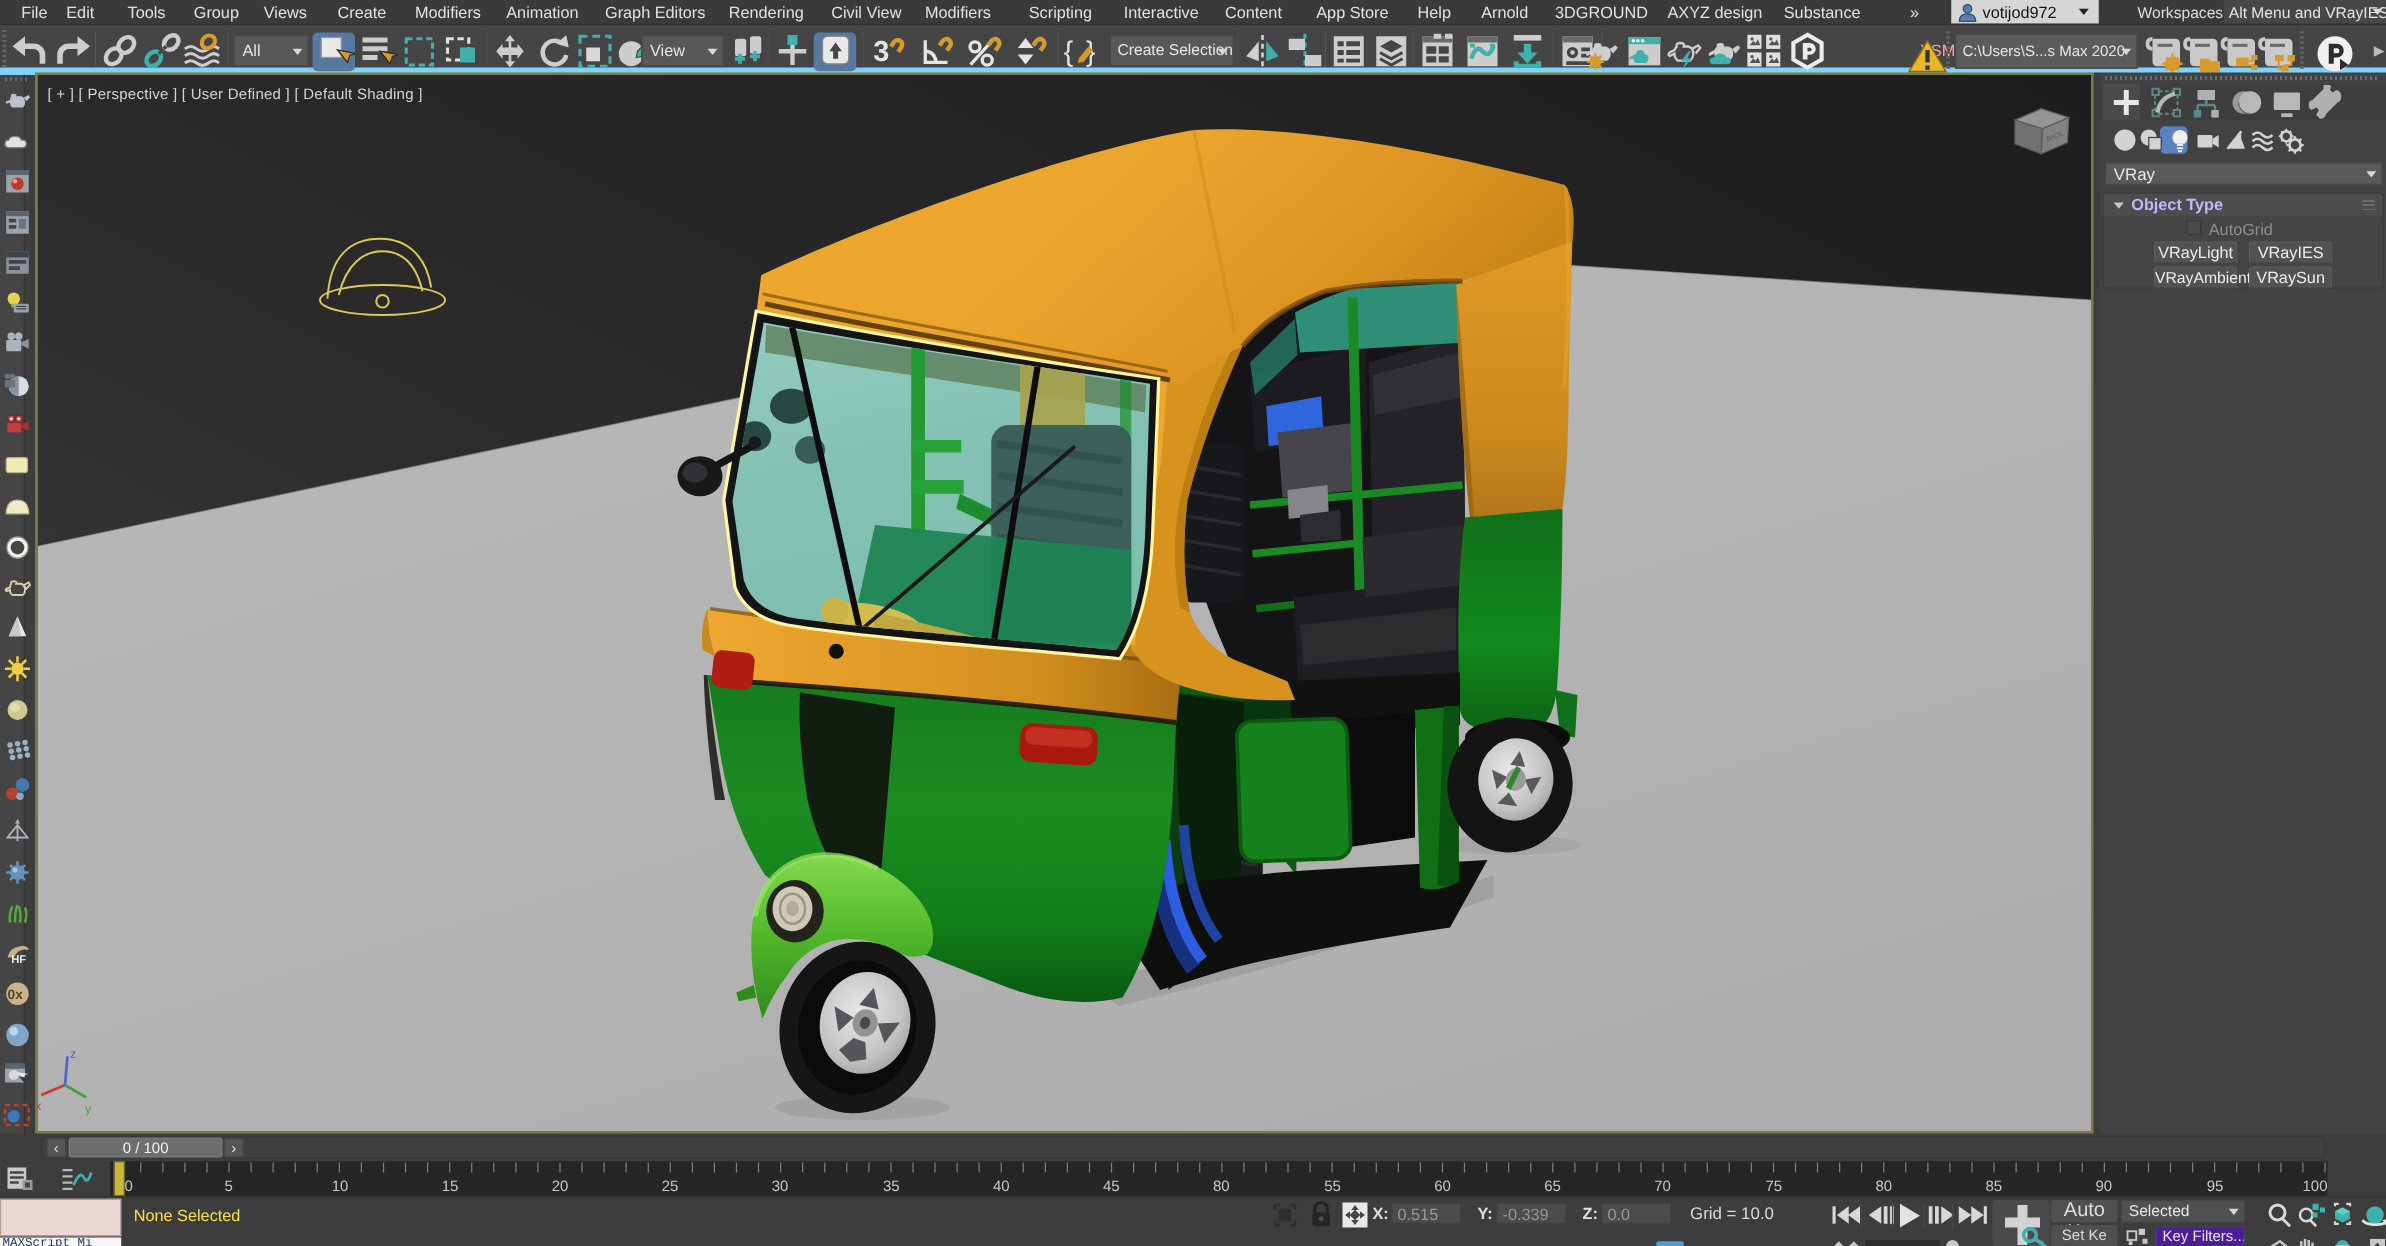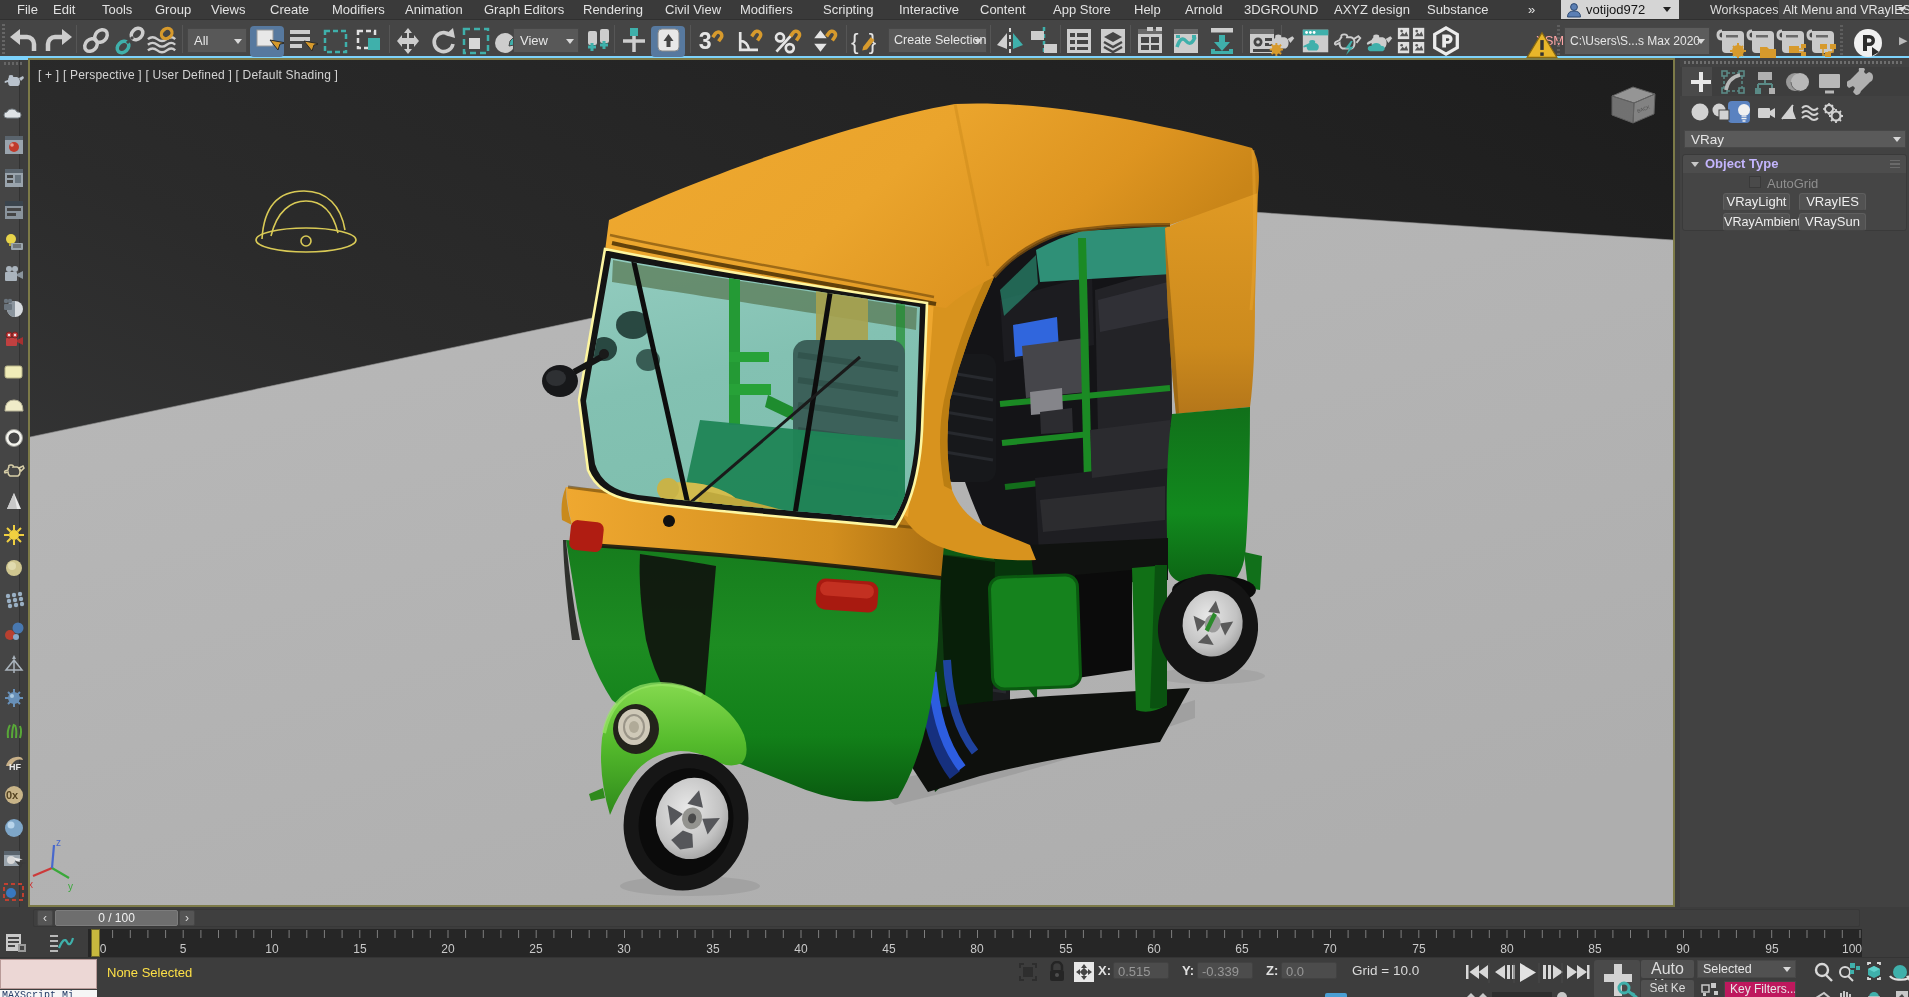--- a/index.html
+++ b/index.html
@@ -1,20 +1,20 @@
 <!DOCTYPE html>
 <html><head><meta charset="utf-8">
 <style>
 *{margin:0;padding:0;box-sizing:border-box}
 html,body{width:1909px;height:997px;overflow:hidden;background:#3d3d3d;
  font-family:"Liberation Sans",sans-serif;position:relative}
 .abs{position:absolute}
 #menubar{left:0;top:0;width:1909px;height:19px;background:#3a3a3a}
 .mi{position:absolute;top:2px;font-size:13px;color:#e2e2e2;white-space:nowrap}
-#toolbar{left:0;top:19px;width:1909px;height:41px;background:#454545;border-top:1px solid #303030;border-bottom:4px solid #7dd3fc}
+#toolbar{left:0;top:19px;width:1909px;height:41px;background:#454545;border-top:1px solid #303030;border-bottom:6px solid #7dd3fc}
 .tsep{position:absolute;top:5px;width:1px;height:28px;background:#373737;border-right:1px solid #565656}
 .ticon{position:absolute;top:5px;width:32px;height:32px}
 .combo{position:absolute;background:#585858;border:1px solid #474747;color:#e6e6e6;font-size:13px;white-space:nowrap;overflow:hidden}
 .combo .arr{position:absolute;right:4px;top:50%;margin-top:-2px;width:0;height:0;border-left:4px solid transparent;border-right:4px solid transparent;border-top:5px solid #d8d8d8}
 .bluebtn{position:absolute;background:#57799f;border-radius:4px}
 #lefttb{left:0;top:60px;width:20px;height:847px;background:#454545;border-right:1px solid #333}
 #vpwrap{left:28px;top:58px;width:1647px;height:849px;background:#7c7a48;padding:2px}
 #vp{position:relative;width:1643px;height:845px;overflow:hidden}
 #vplabel{position:absolute;left:8px;top:8px;font-size:12px;color:#d4d4d4;letter-spacing:0.2px}
 #gapstrip{left:1675px;top:58px;width:5px;height:849px;background:#3d3d3d}
@@ -958,21 +958,21 @@
     </svg>
 <div class="btn" style="left:1641px;top:2px;width:53px;height:18px;line-height:17px;background:#505050;font-size:16px">Auto Key</div>
 <div class="btn" style="left:1641px;top:22px;width:53px;height:18px;line-height:17px;background:#505050;font-size:12px">Set Ke</div>
 <div class="combo" style="left:1697px;top:2px;width:99px;height:18px;line-height:16px;padding-left:5px;background:#515151;font-size:12.5px">Selected<span class="arr"></span></div>
 <svg class="abs" style="left:1700px;top:23px" width="20" height="16" viewBox="0 0 20 16">
       <rect x="2" y="4" width="7" height="7" fill="none" stroke="#c8c8c8" stroke-width="1.5"></rect>
       <rect x="11" y="2" width="5" height="5" fill="#c8c8c8"></rect>
       <rect x="3" y="12" width="3" height="3" fill="#c8c8c8"></rect>
       <rect x="14" y="10" width="4" height="4" fill="#c8c8c8"></rect>
     </svg>
-<div class="combo" style="left:1724px;top:23px;width:72px;height:17px;line-height:15px;padding-left:5px;background:#be185d;font-size:12px">Key Filters...</div>
+<div class="combo" style="left:1724px;top:23px;width:72px;height:17px;line-height:15px;padding-left:5px;background:#4c1d95;font-size:12px">Key Filters...</div>
 <svg class="abs" style="left:1812px;top:3px" width="97px" height="22" viewBox="0 0 97 22">
       <g fill="none" stroke="#d8d8d8" stroke-width="2.4">
         <circle cx="10" cy="9" r="6"></circle>
         <path d="M14 14l6 6"></path>
       </g>
       <g fill="none" stroke="#d8d8d8" stroke-width="2">
         <circle cx="33" cy="11" r="5"></circle>
         <path d="M36 15l5 5"></path>
       </g>
       <rect x="38" y="2" width="5" height="5" fill="#3fb0ab"></rect>

